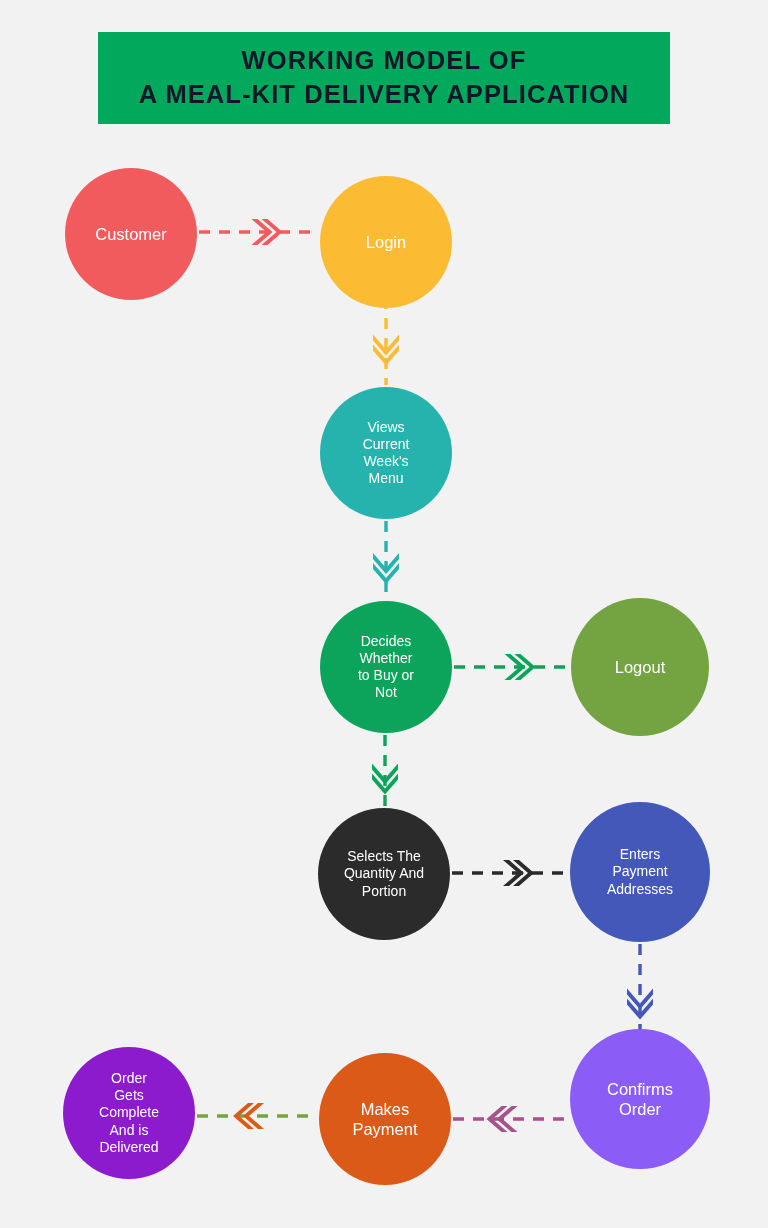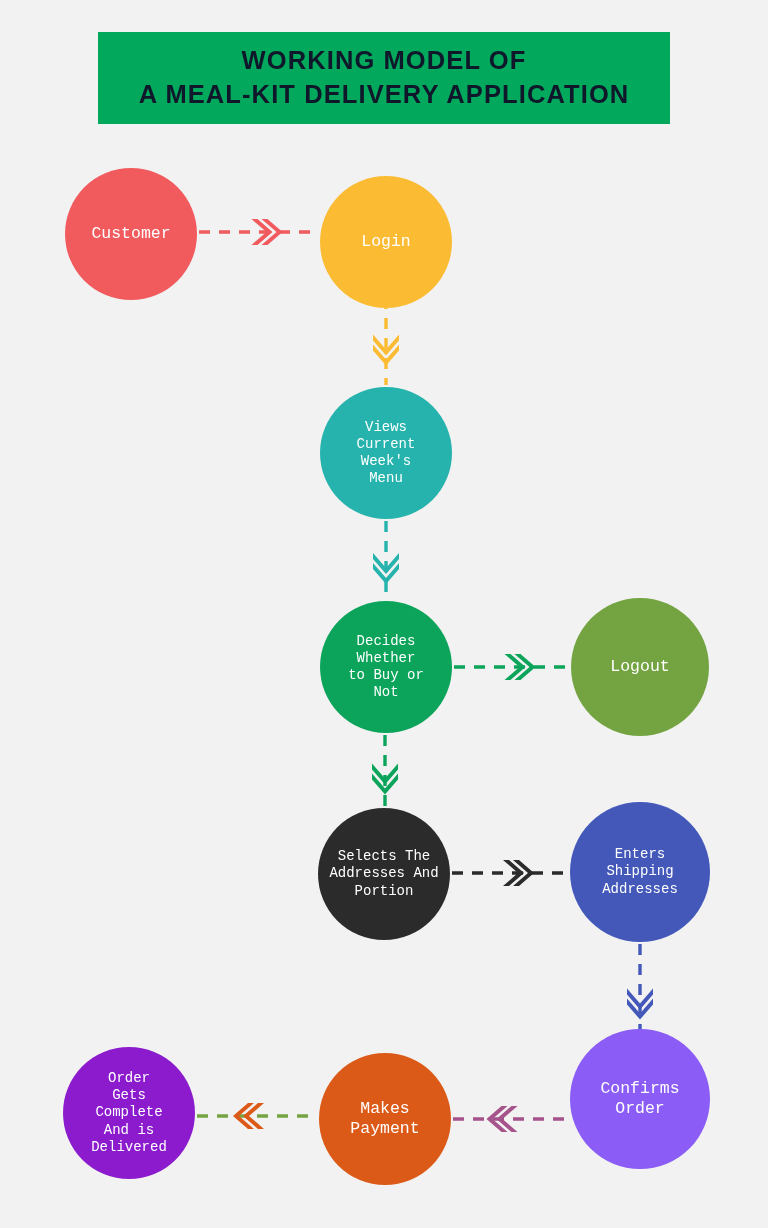--- a/index.html
+++ b/index.html
@@ -53,21 +53,20 @@
     justify-content: center;
     box-sizing: border-box;
     text-align: center;
   }
   .node .node-label {
     color: #ffffff;
     font-size: 16.5px;
     line-height: 1.22;
     padding: 0 8px;
     white-space: pre-line;
-    font-family: Liberation Mono, monospace;
   }
   .node.small-text .node-label { font-size: 14px; }
 
   
   #connectors {
     position: absolute;
     left: 0;
     top: 0;
     width: 768px;
     height: 1228px;
@@ -149,26 +148,26 @@
         <span class="node-label">Decides
 Whether
 to Buy or
 Not</span>
       </div>
       <div class="node" style="left: 571px; top: 598px; width: 138px; height: 138px; background: rgb(116, 164, 65); justify-content: center;">
         <span class="node-label">Logout</span>
       </div>
       <div class="node small-text" style="left: 318px; top: 808px; width: 132px; height: 132px; background: rgb(43, 43, 43);">
         <span class="node-label">Selects The
-Addresses And
+Quantity And
 Portion</span>
       </div>
       <div class="node small-text" style="left: 570px; top: 802px; width: 140px; height: 140px; background: rgb(67, 88, 184);">
         <span class="node-label">Enters
-Shipping
+Payment
 Addresses</span>
       </div>
       <div class="node" style="left: 570px; top: 1029px; width: 140px; height: 140px; background: #8b5cf6;">
         <span class="node-label">Confirms
 Order</span>
       </div>
       <div class="node" style="left: 319px; top: 1053px; width: 132px; height: 132px; background: rgb(220, 90, 23);">
         <span class="node-label">Makes
 Payment</span>
       </div>

